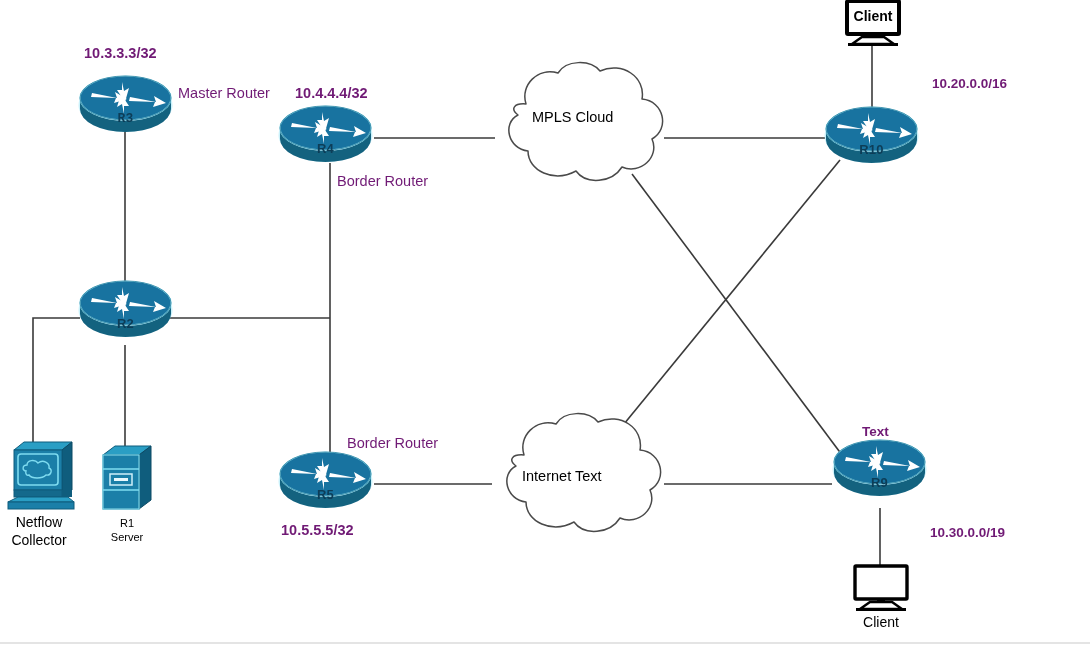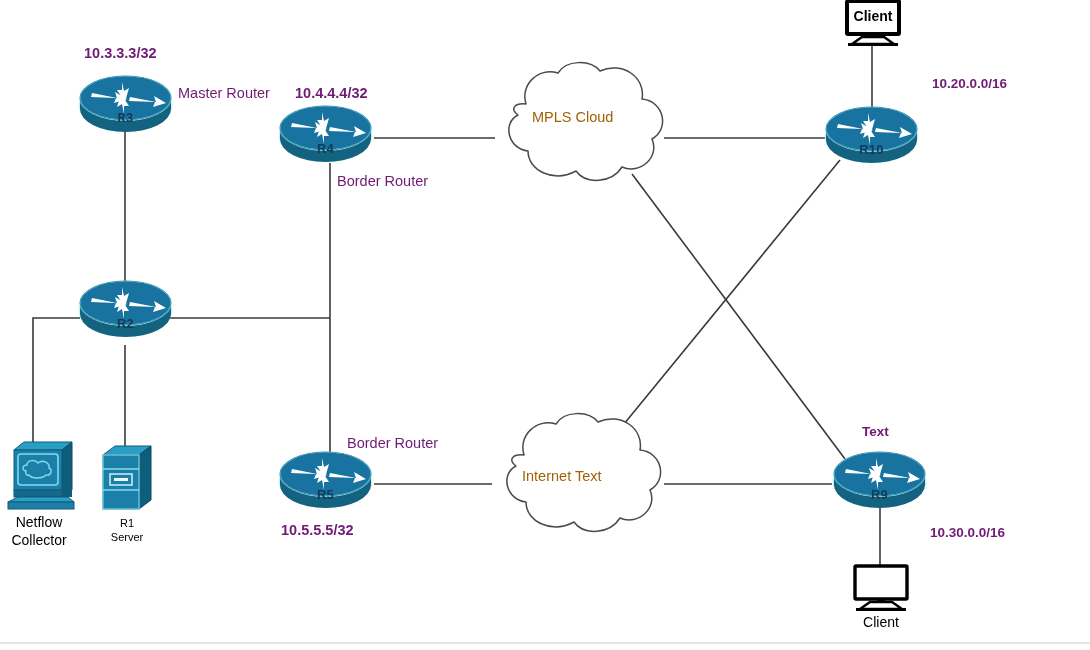--- a/index.html
+++ b/index.html
@@ -3,21 +3,21 @@
 <meta charset="utf-8">
 <style>
   html,body{margin:0;padding:0;background:#ffffff;}
   body{width:1090px;height:650px;overflow:hidden;
        font-family:"Liberation Sans","DejaVu Sans",sans-serif;}
   #stage{position:relative;width:1090px;height:650px;background:#fff;}
   #wires{position:absolute;left:0;top:0;width:1090px;height:650px;}
   .node{position:absolute;}
   .lbl{position:absolute;color:#701a75;white-space:nowrap;line-height:1.15;}
   .lbl.bold{font-weight:bold;}
-  .cloudtxt{position:absolute;color:#a16207;white-space:nowrap;}
+  .cloudtxt{position:absolute;color:#000000;white-space:nowrap;}
   .rtr-name{position:absolute;left:0;width:100%;text-align:center;
             color:#0d3d57;font-weight:bold;letter-spacing:.3px;}
   .mon-txt{position:absolute;left:0;width:100%;text-align:center;
            color:#000;font-weight:bold;}
   .dev-cap{position:absolute;left:0;width:100%;text-align:center;
            color:#000;white-space:pre-line;}
   svg{display:block;overflow:visible;}
 </style>
 </head>
 <body>
@@ -142,38 +142,38 @@
         <path d="M52 21 L78 26 L76 20 L88 27 L75 31 L77 26 L51 25 Z"></path>
         <path d="M44 6 L46 15 L51 12 L47 26 L39 14 L44 14 Z"></path>
         <path d="M46 38 L44 28 L39 31 L43 18 L51 30 L46 30 Z"></path>
       </g>
       <ellipse cx="47.5" cy="22" rx="45.5" ry="22" fill="none" stroke="#0f5d7d" stroke-width="0.6"></ellipse>
     </svg>
     <div class="rtr-name" style="top:35px;font-size:13px;">R10</div>
   </div>
   <div class="lbl bold" style="left:932px;top:76px;font-size:13.5px;">10.20.0.0/16</div>
 
-  <div class="node" style="left:832px;top:452px;width:95px;height:57px;">
+  <div class="node" style="left:832px;top:440px;width:95px;height:57px;">
     <svg width="95" height="57" viewBox="0 0 95 57">
       <ellipse cx="47.5" cy="29" rx="47" ry="27" fill="#9fe6f5" opacity="0.55"></ellipse>
       <path d="M2 22 A45.5 23 0 0 0 93 22 L93 33 A45.5 23 0 0 1 2 33 Z" fill="#13627f"></path>
       <ellipse cx="47.5" cy="22" rx="45.5" ry="22" fill="#1873a0"></ellipse>
       <ellipse cx="47.5" cy="22" rx="45.5" ry="22" fill="none" stroke="#8fe3f4" stroke-width="1.2"></ellipse>
       <g fill="#ffffff">
         <path d="M14 17 L39 22 L37 16 L49 23 L36 27 L38 22 L13 21 Z"></path>
         <path d="M52 21 L78 26 L76 20 L88 27 L75 31 L77 26 L51 25 Z"></path>
         <path d="M44 6 L46 15 L51 12 L47 26 L39 14 L44 14 Z"></path>
         <path d="M46 38 L44 28 L39 31 L43 18 L51 30 L46 30 Z"></path>
       </g>
       <ellipse cx="47.5" cy="22" rx="45.5" ry="22" fill="none" stroke="#0f5d7d" stroke-width="0.6"></ellipse>
     </svg>
     <div class="rtr-name" style="top:35px;font-size:13px;">R9</div>
   </div>
   <div class="lbl bold" style="left:862px;top:424px;font-size:13.5px;">Text</div>
-  <div class="lbl bold" style="left:930px;top:525px;font-size:13.5px;">10.30.0.0/16</div>
+  <div class="lbl bold" style="left:930px;top:525px;font-size:13.5px;">10.30.0.0/19</div>
 
   <div class="node" style="left:480px;top:57px;width:200px;height:130px;">
     <svg width="200" height="130" viewBox="0 0 200 130">
       <path d="M46 47
                C40 28 58 10 78 16
                C86 3 110 2 120 14
                C142 4 166 20 162 42
                C184 44 190 72 172 82
                C180 100 160 118 142 110
                C132 126 106 128 96 114

